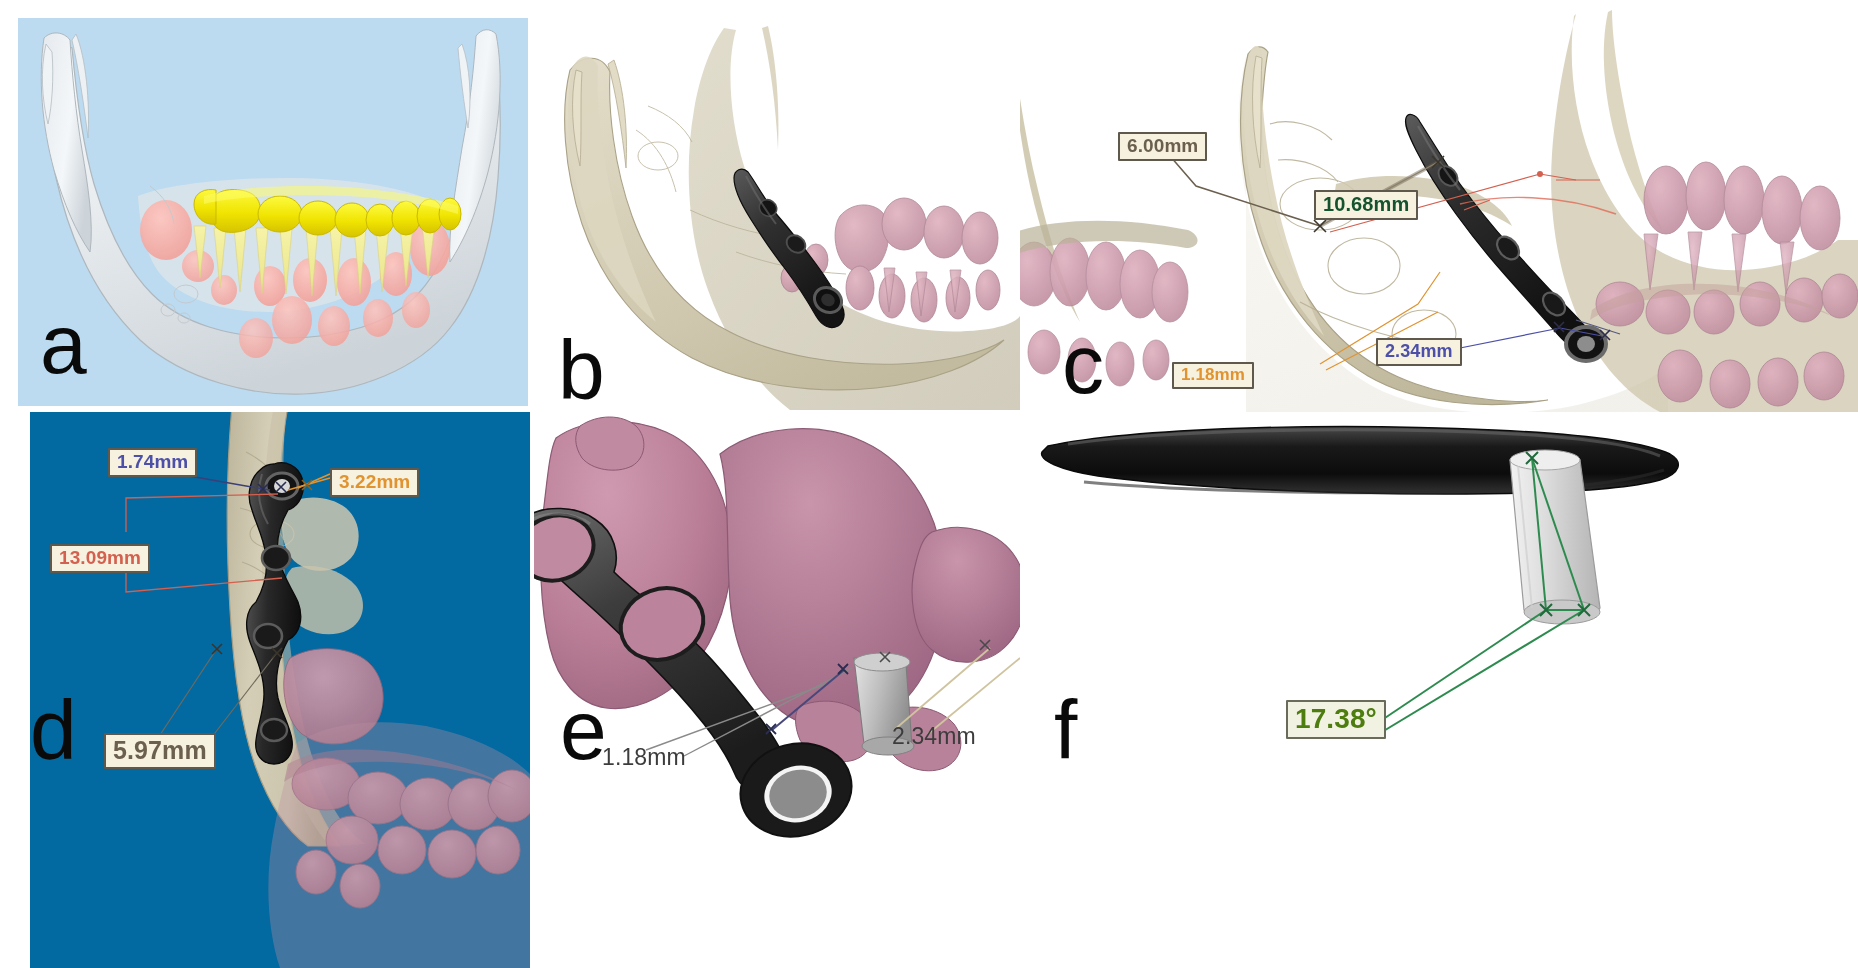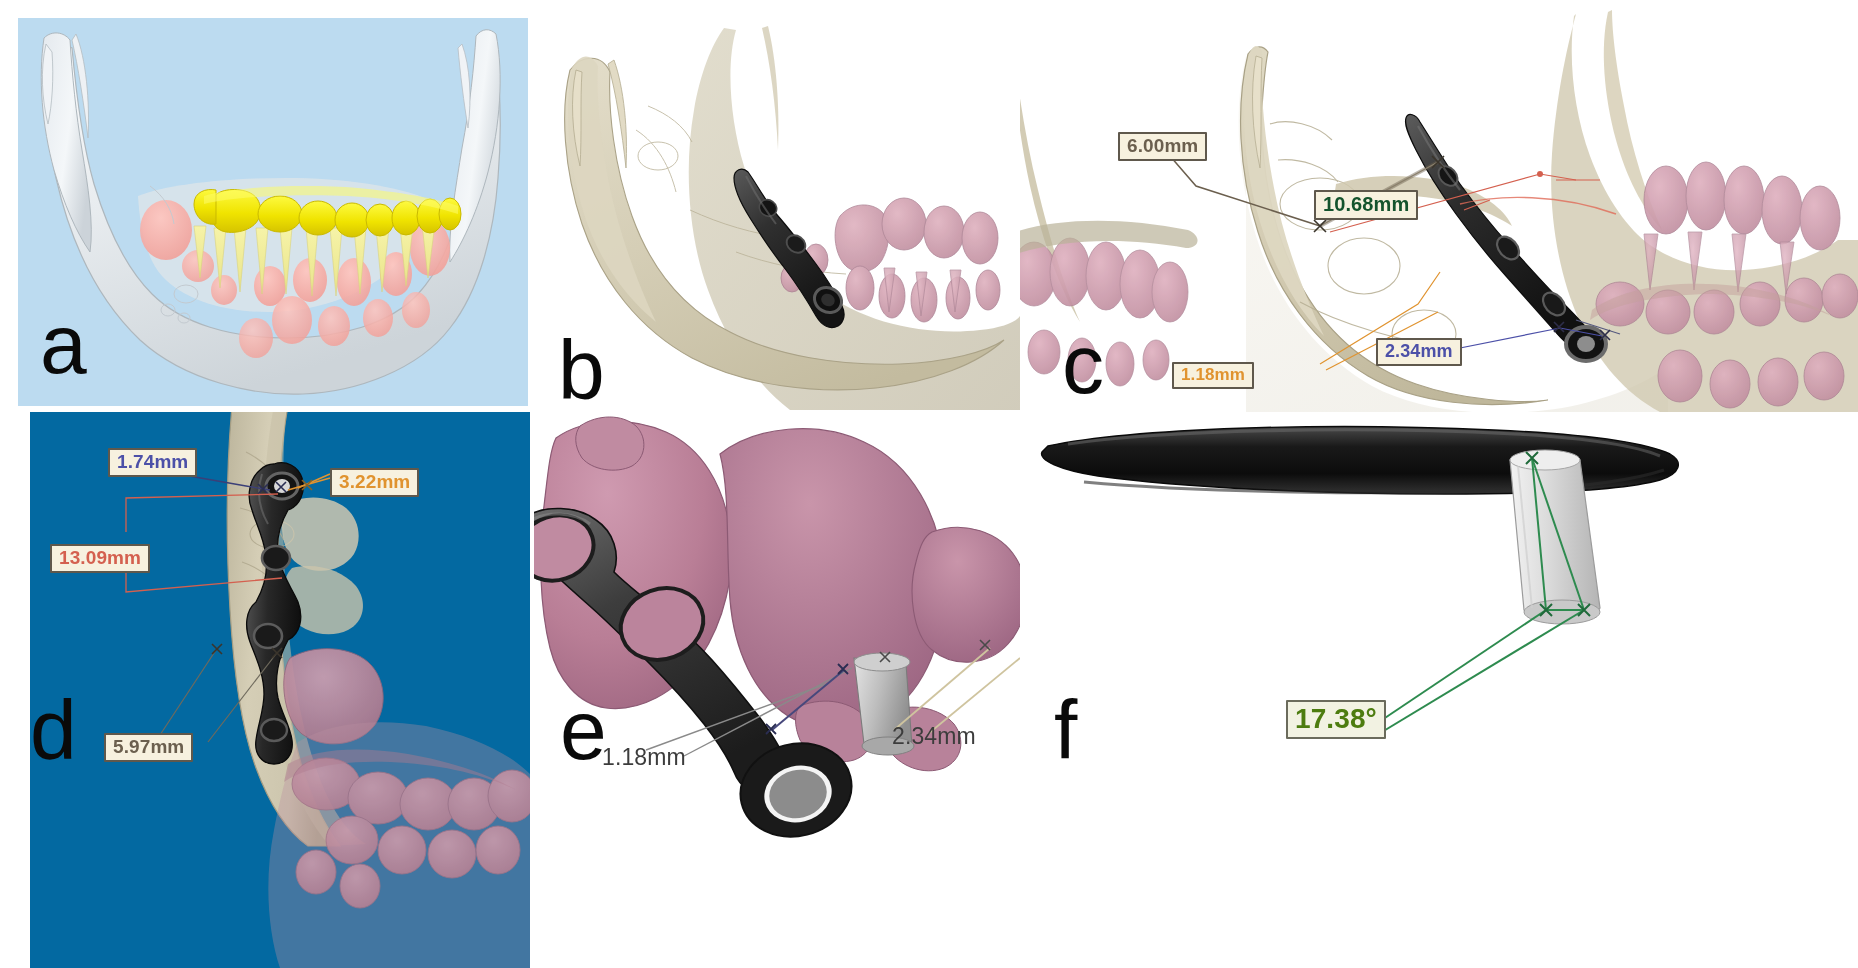--- a/index.html
+++ b/index.html
@@ -473,21 +473,21 @@
         <g stroke="#3b352c" stroke-width="1.6">
           <path d="M182 232 l10 10 M182 242 l10 -10"></path>
           <path d="M242 236 l10 10 M242 246 l10 -10"></path>
         </g>
       </g>
     </svg>
 
     <div class="mlabel boxed" style="left:78px;top:36px;color:#4c50a8;font-size:19px;">1.74mm</div>
     <div class="mlabel boxed" style="left:300px;top:28px;color:#e0932f;font-size:19px;margin-top:28px;">3.22mm</div>
     <div class="mlabel boxed" style="left:20px;top:107px;color:#d4604f;font-size:19px;margin-top:25px;">13.09mm</div>
-    <div class="mlabel boxed" style="left:74px;top:321px;color:#6b5f4e;font-size:19px;">5.97mm</div>
+    <div class="mlabel boxed" style="left:74px;top:321px;color:#6b5f4e;font-size:25px;">5.97mm</div>
 
     <div class="panel-letter" style="left:0px;top:276px;font-size:84px;">d</div>
   </div>
 
   <div class="panel" id="panel-e">
     <svg class="olay" viewBox="0 0 486 556" preserveAspectRatio="none">
       <defs>
         <linearGradient id="plateE" x1="0" y1="0" x2="0.5" y2="1">
           <stop offset="0%" stop-color="#6d6d6d"></stop>
           <stop offset="40%" stop-color="#3d3d3d"></stop>

